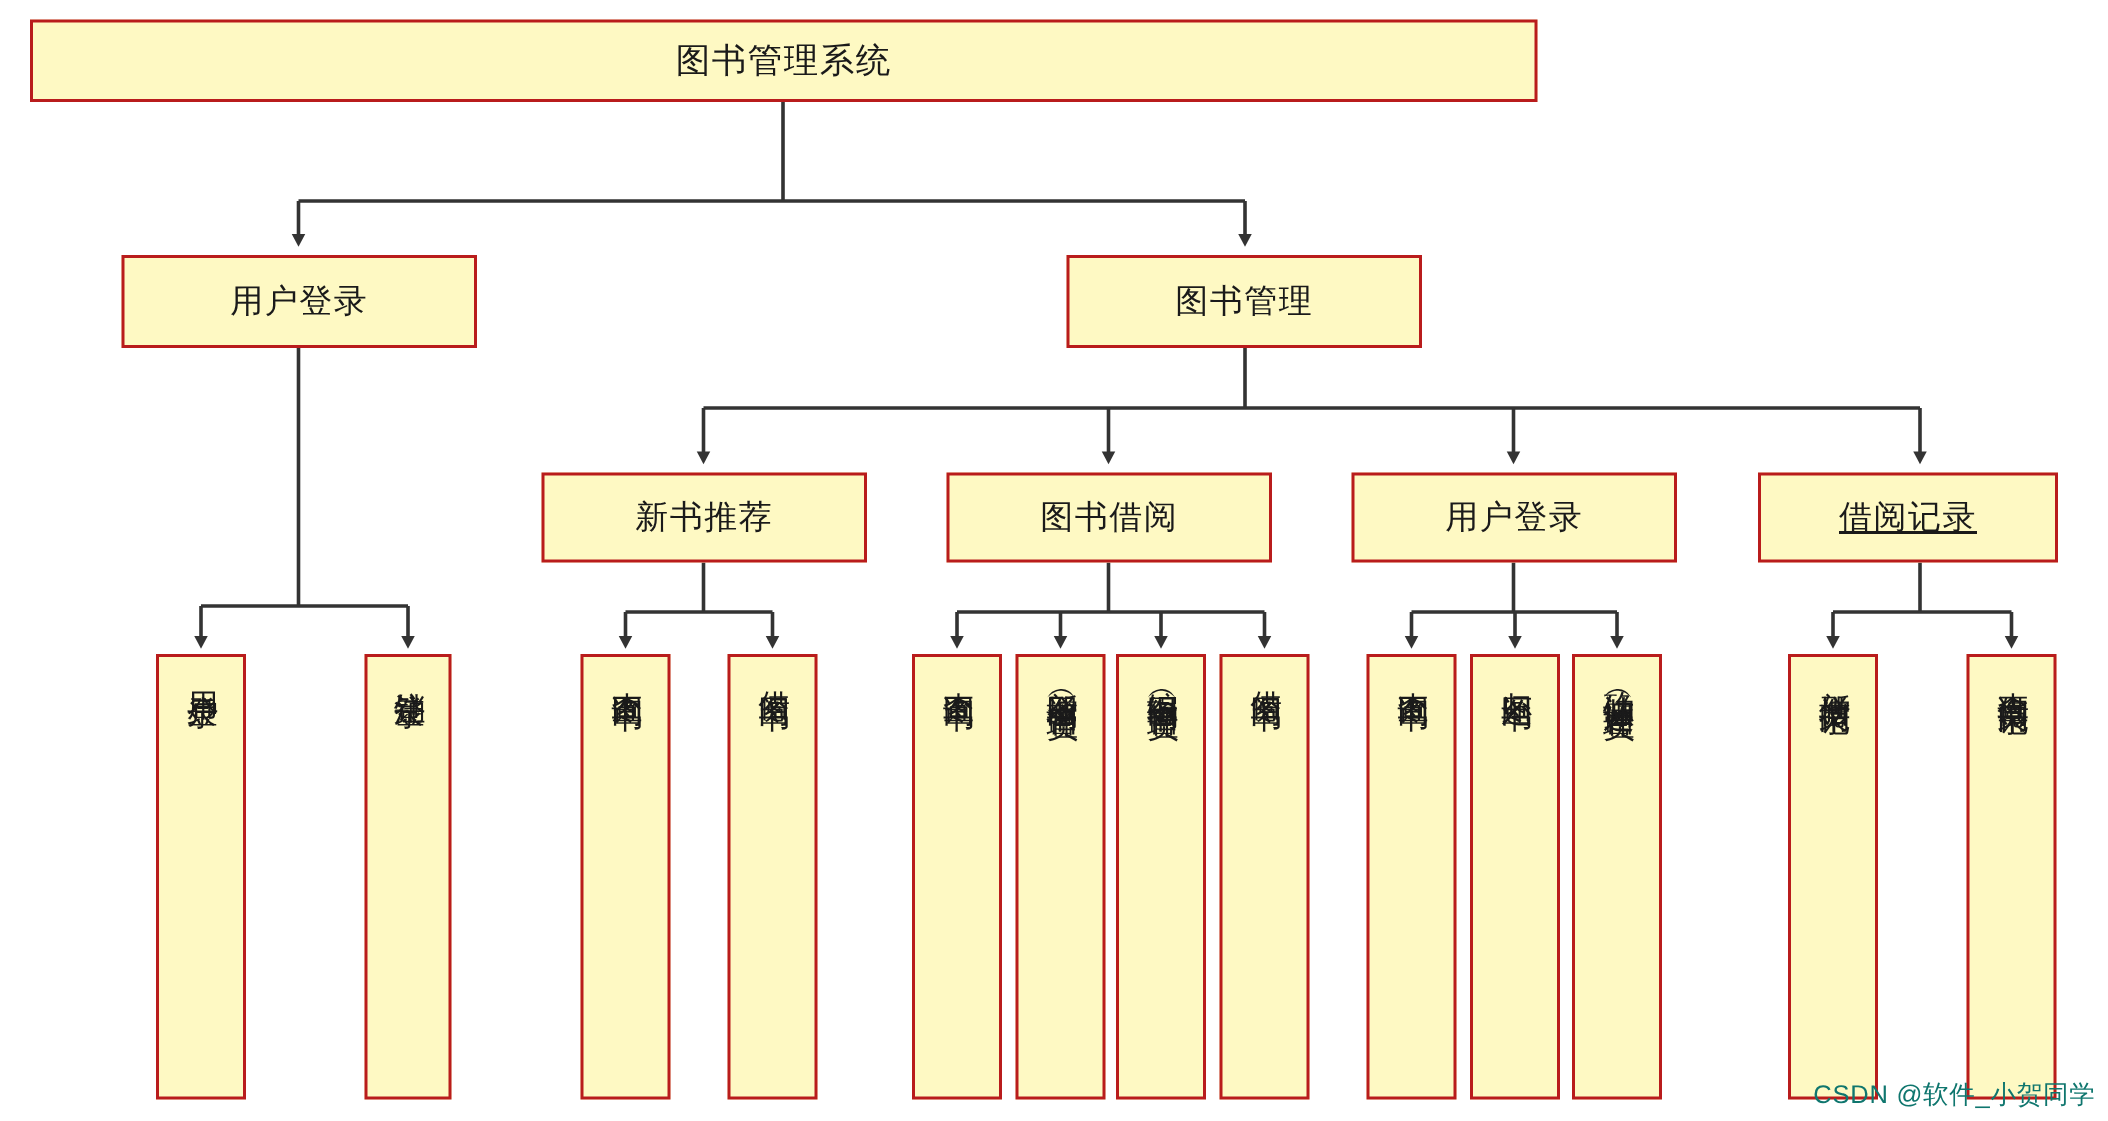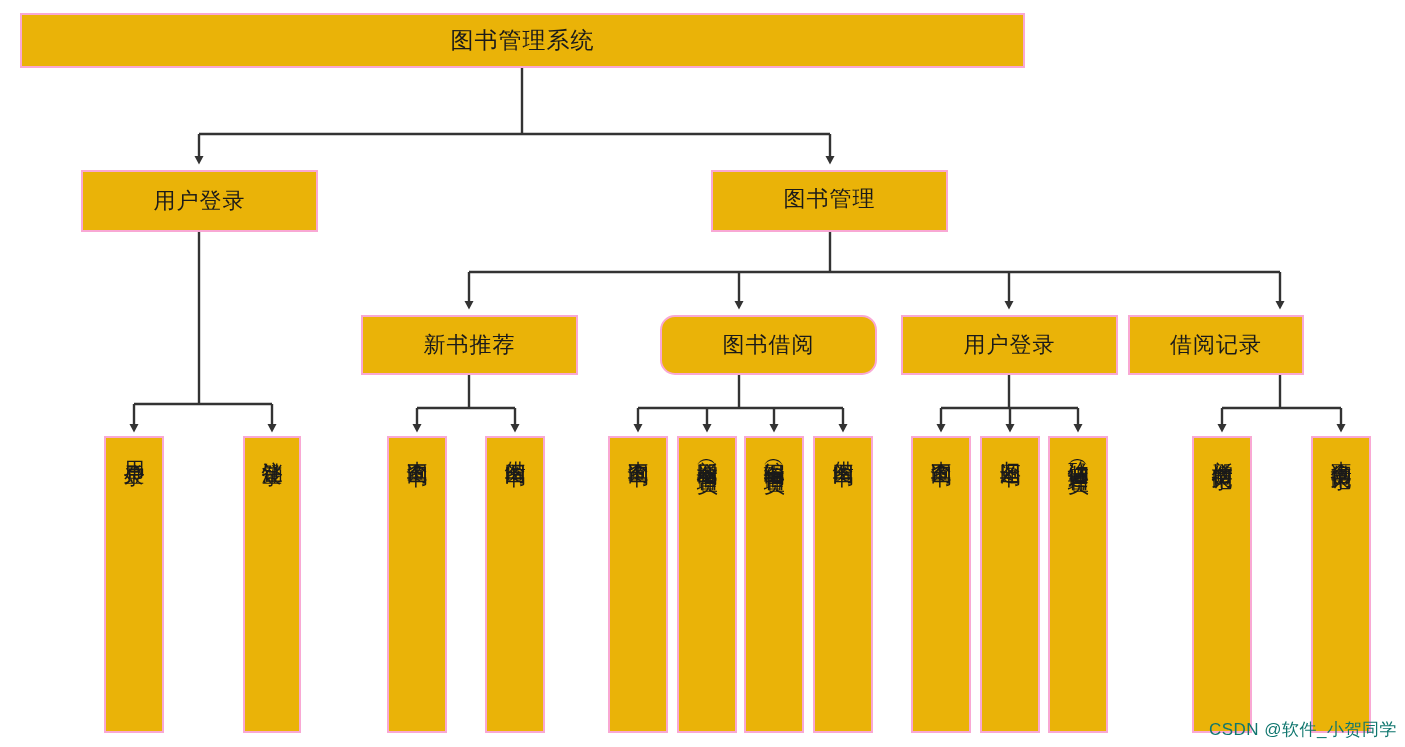--- a/index.html
+++ b/index.html
@@ -22,22 +22,22 @@
     position: absolute;
     left: 0;
     top: 0;
     width: 1405px;
     height: 747px;
     pointer-events: none;
   }
   .node {
     position: absolute;
     box-sizing: border-box;
-    border: 2px solid #f9a8d4;
-    background: #eab308;
+    border: 2px solid #b91c1c;
+    background: #fef9c3;
     display: flex;
     align-items: center;
     justify-content: center;
     color: #1a1a1a;
     z-index: 2;
   }
   .node.horiz {
     font-size: 22px;
     letter-spacing: 1px;
     line-height: 1.2;
@@ -119,26 +119,26 @@
       <path d="M1280,375 L1280,408"></path>
       <path d="M1222,408 L1341,408"></path>
       <path d="M1222,408 L1222,428" marker-end="url(#arw)"></path>
       <path d="M1341,408 L1341,428" marker-end="url(#arw)"></path>
     </g>
   </svg>
 
   <div class="node horiz" id="root-node" style="left: 20px; top: 13px; width: 1005px; height: 55px;">图书管理系统</div>
 
   <div class="node horiz" style="left: 81px; top: 170px; width: 237px; height: 62px;">用户登录</div>
-  <div class="node horiz" style="left: 711px; top: 170px; width: 237px; height: 62px; font-family: Liberation Mono, monospace;">图书管理</div>
+  <div class="node horiz" style="left: 711px; top: 170px; width: 237px; height: 62px;">图书管理</div>
 
   <div class="node horiz" style="left: 361px; top: 315px; width: 217px; height: 60px; text-align: center;">新书推荐</div>
-  <div class="node horiz" style="left: 660px; top: 315px; width: 217px; height: 60px; border-radius: 15px;">图书借阅</div>
+  <div class="node horiz" style="left: 631px; top: 315px; width: 217px; height: 60px;">图书借阅</div>
   <div class="node horiz" style="left: 901px; top: 315px; width: 217px; height: 60px;">用户登录</div>
-  <div class="node horiz" style="left: 1128px; top: 315px; width: 176px; height: 60px;">借阅记录</div>
+  <div class="node horiz" style="left: 1172px; top: 315px; width: 200px; height: 60px; text-decoration: underline;">借阅记录</div>
 
   <div class="node vert" style="left: 104px; top: 436px; width: 60px; height: 297px;">用户登录</div>
   <div class="node vert" style="left: 243px; top: 436px; width: 58px; height: 297px;">注销登录</div>
   <div class="node vert" style="left: 387px; top: 436px; width: 60px; height: 297px;">查询图书</div>
   <div class="node vert" style="left: 485px; top: 436px; width: 60px; height: 297px;">借阅图书</div>
   <div class="node vert" style="left: 608px; top: 436px; width: 60px; height: 297px;">查询图书</div>
   <div class="node vert" style="left: 677px; top: 436px; width: 60px; height: 297px;">新增图书（管理员）</div>
   <div class="node vert" style="left: 744px; top: 436px; width: 60px; height: 297px;">编辑图书（管理员）</div>
   <div class="node vert" style="left: 813px; top: 436px; width: 60px; height: 297px;">借阅图书</div>
   <div class="node vert" style="left: 911px; top: 436px; width: 60px; height: 297px;">查询图书</div>

